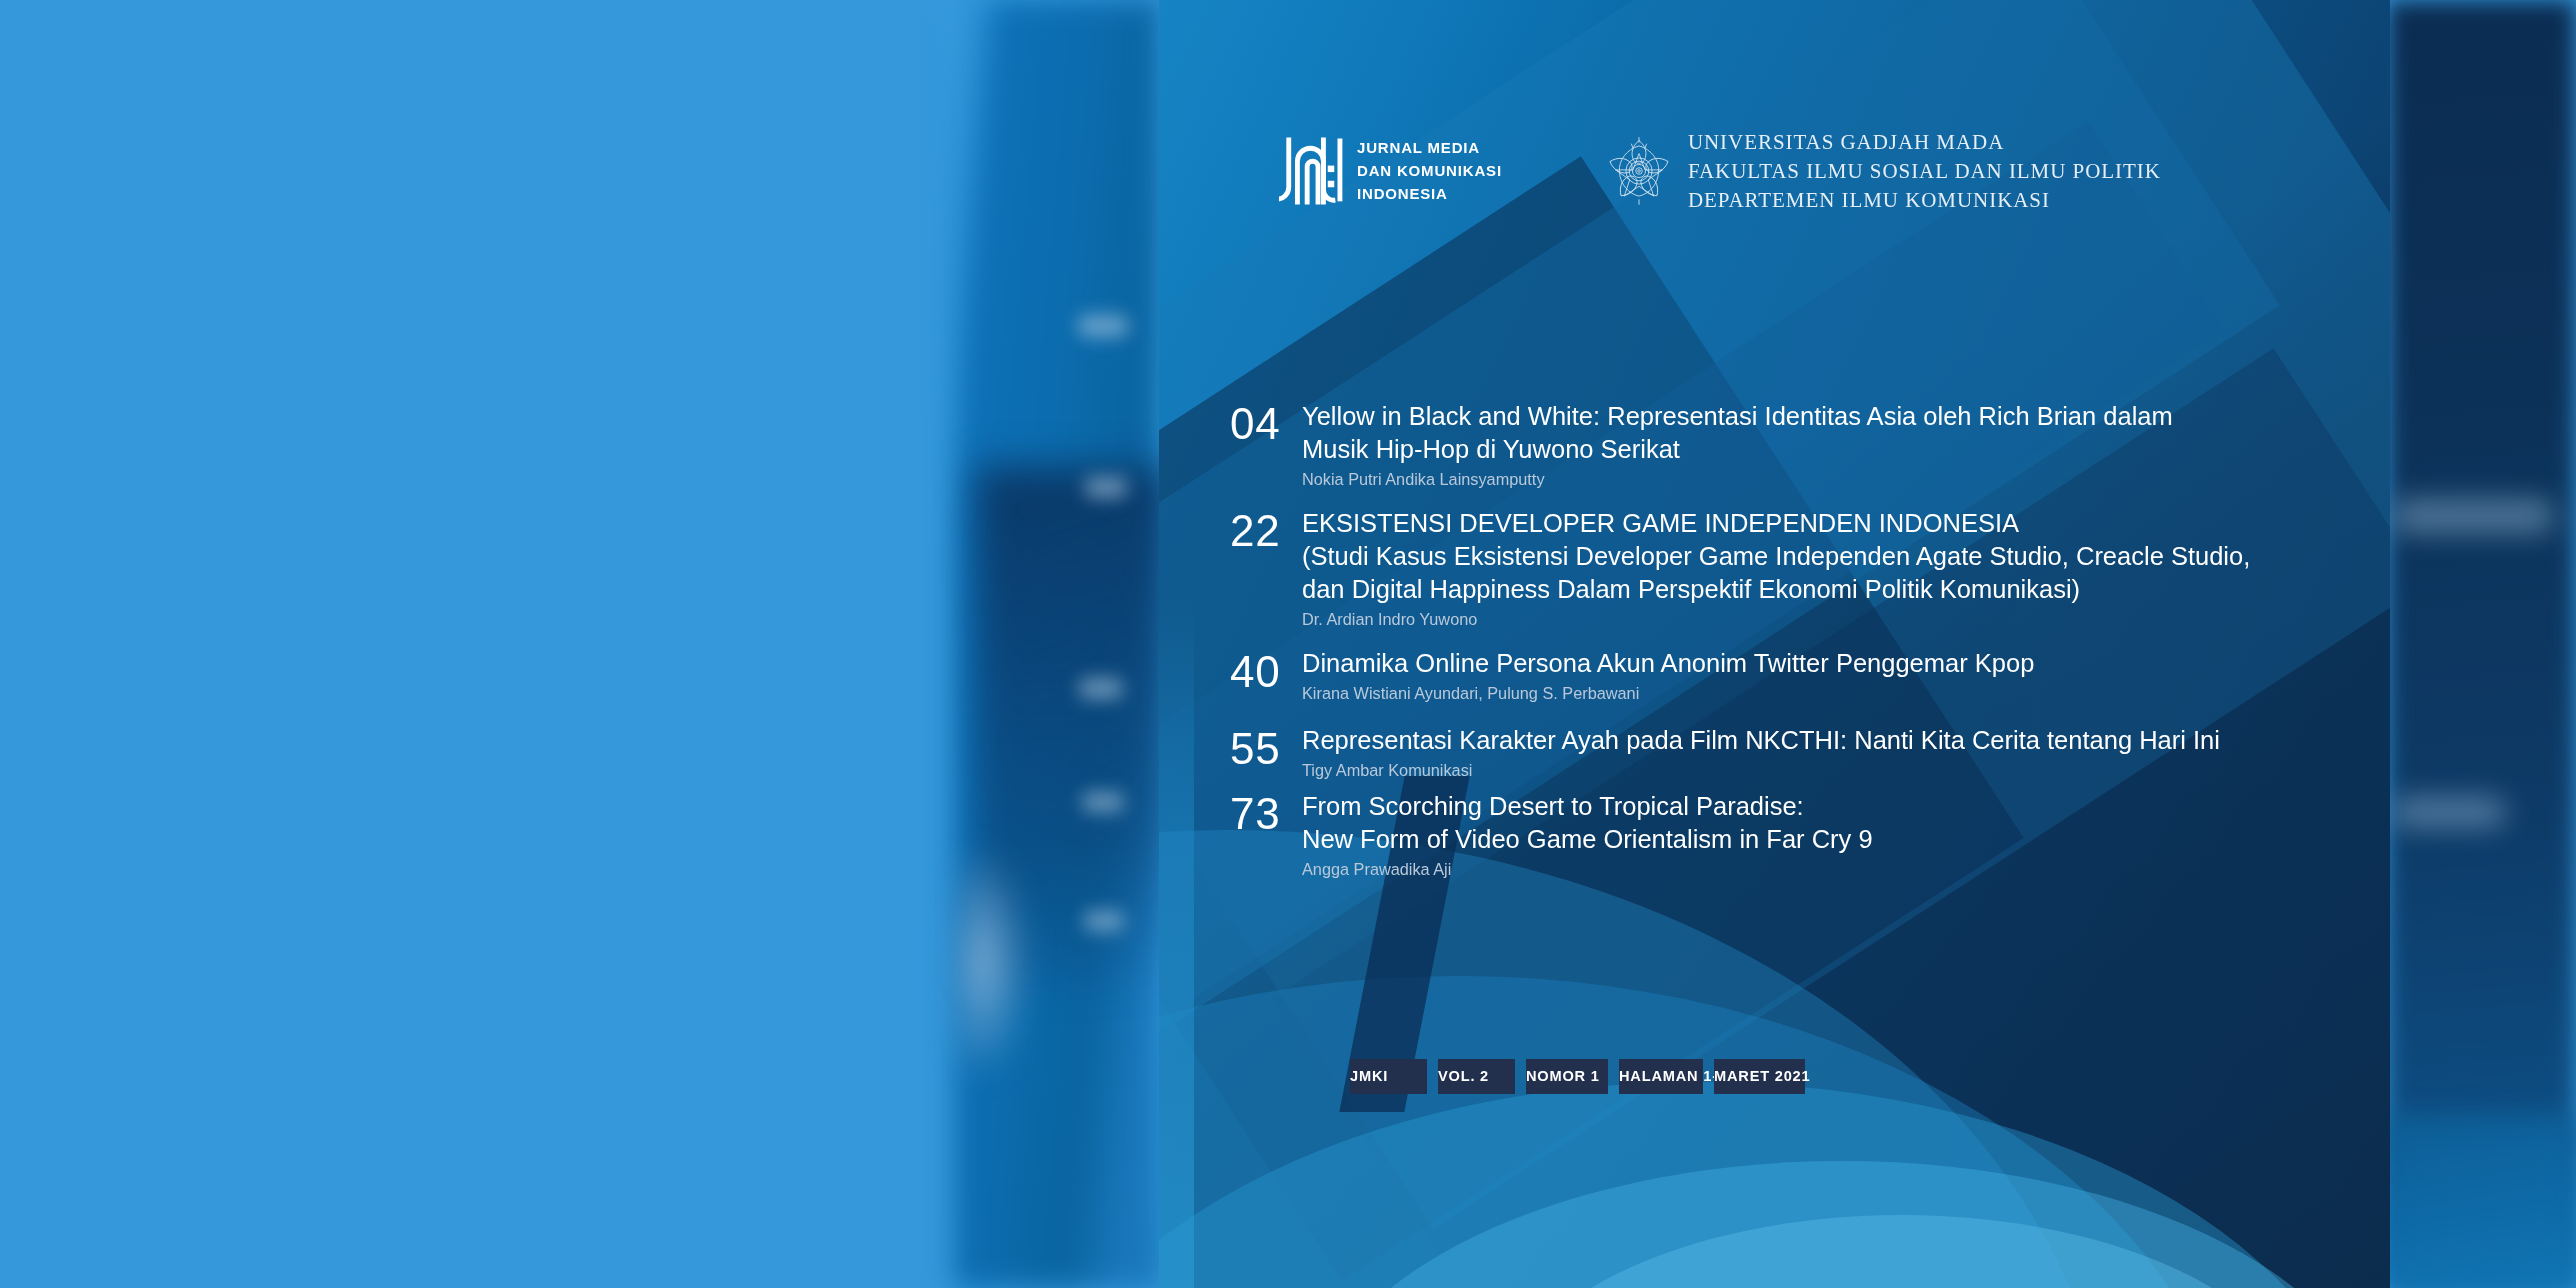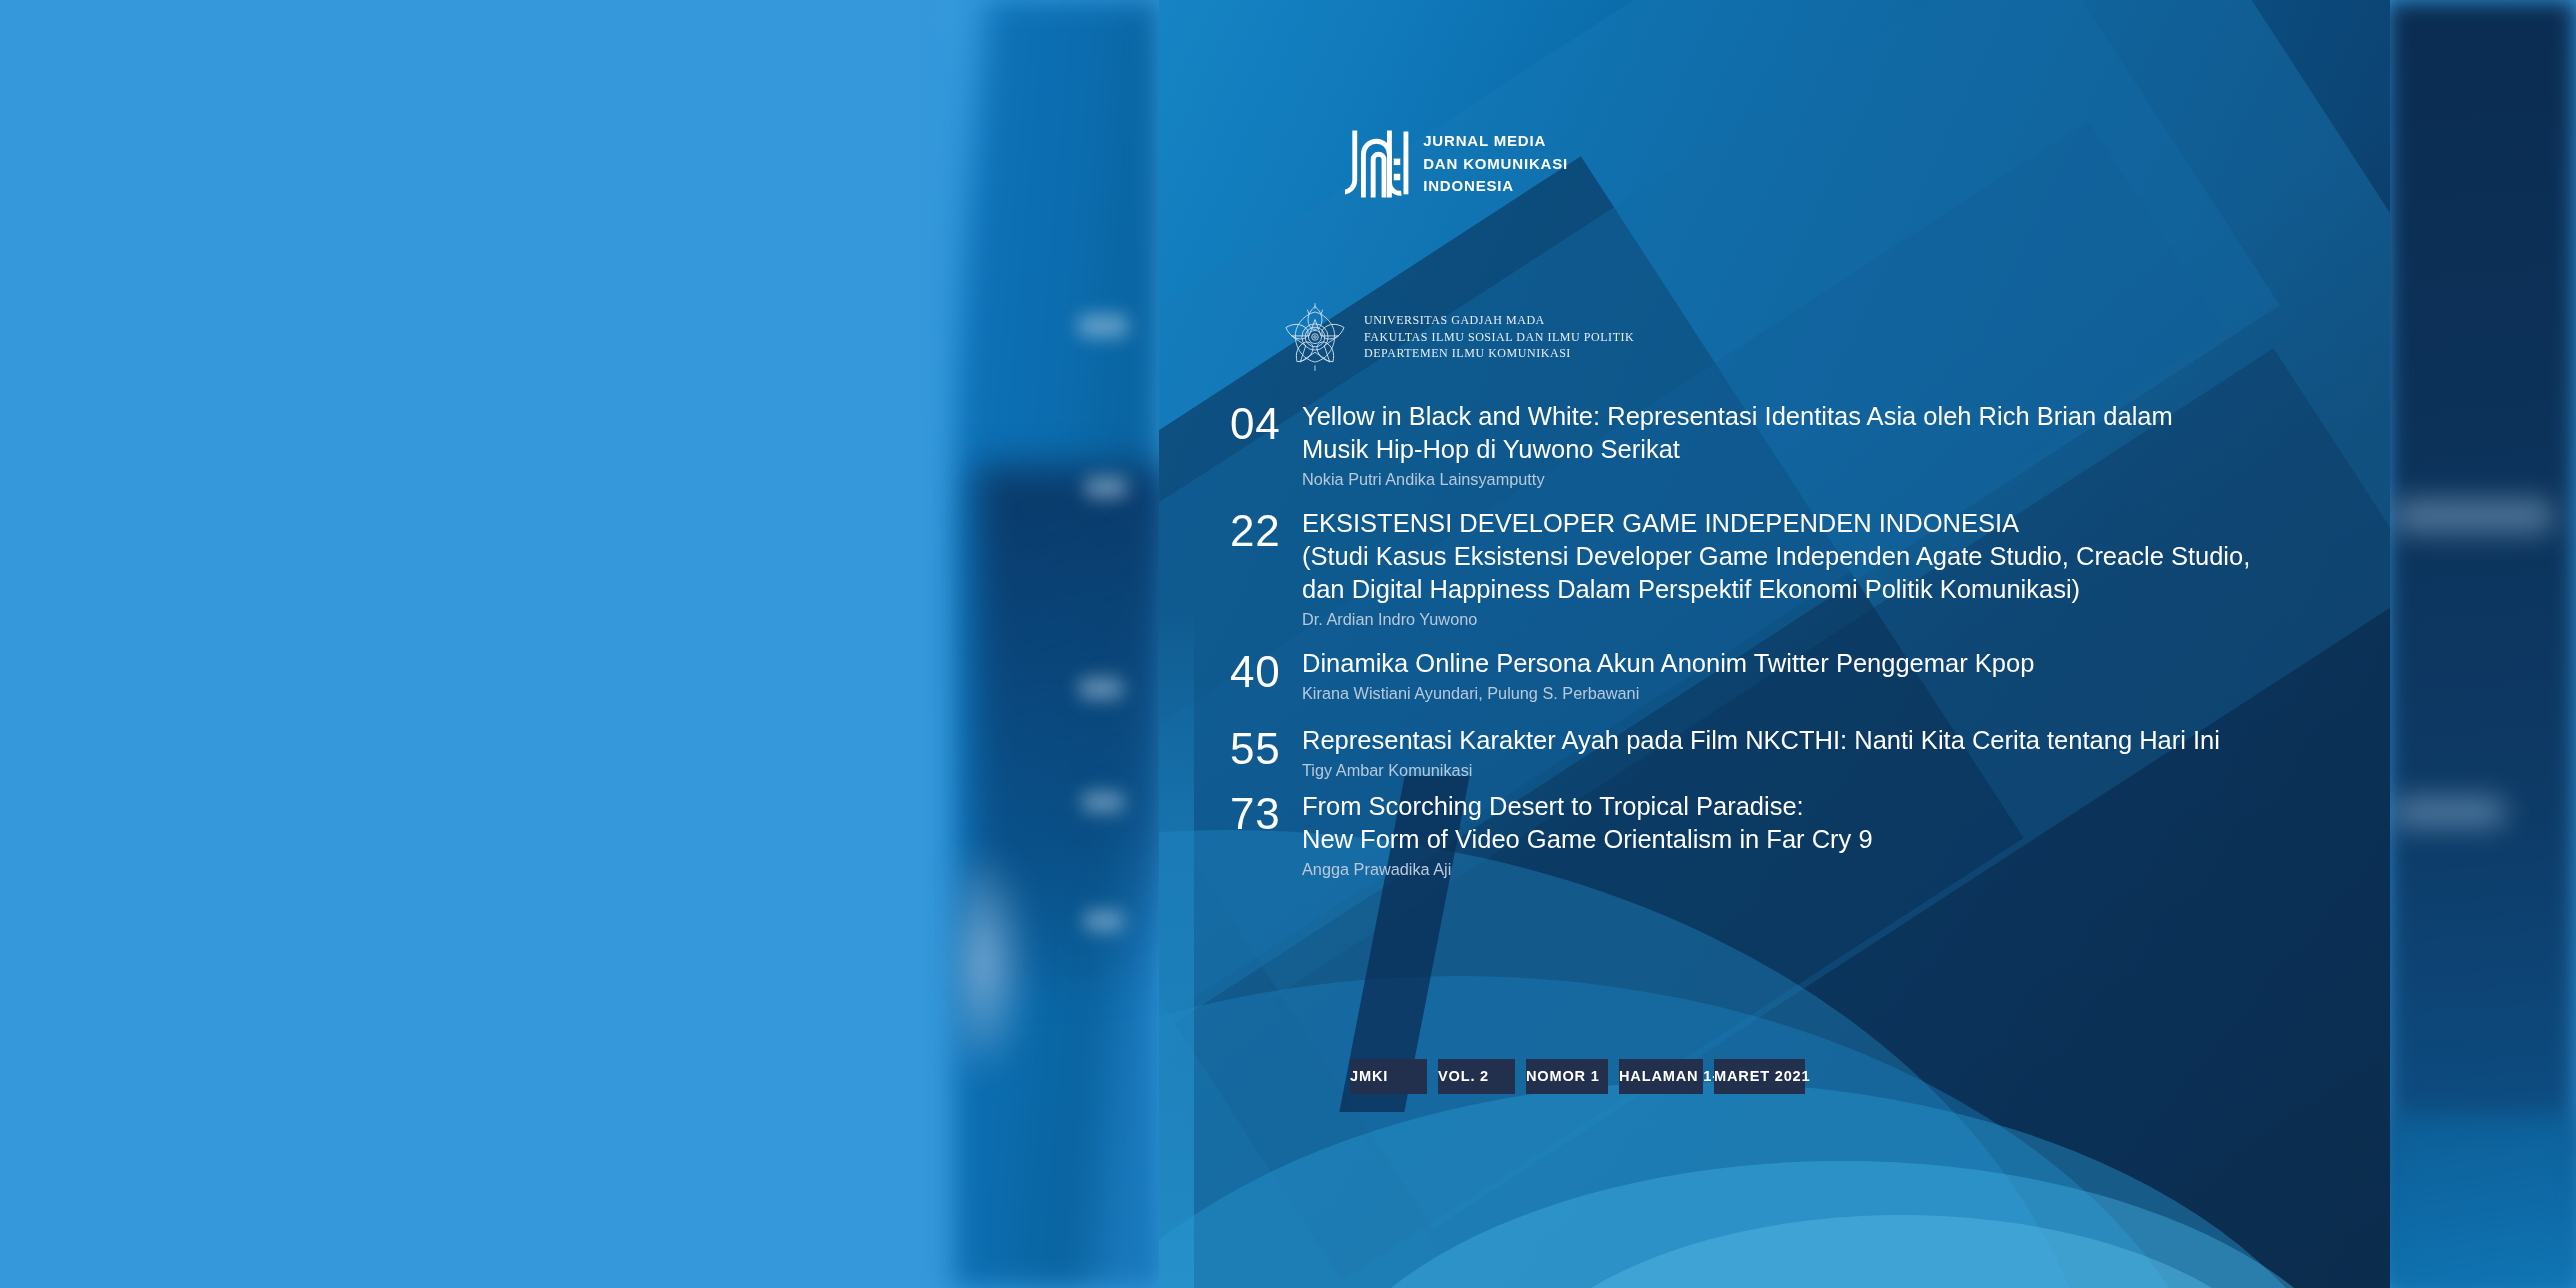--- a/index.html
+++ b/index.html
@@ -183,41 +183,40 @@
     position: absolute;
     inset: 0;
     z-index: 30;
   }
   .header-row {
     position: absolute;
     left: 120px; top: 128px;
     display: flex;
     align-items: center;
     gap: 101px;
-    flex-direction: column;
   }
   .logo-block {
     display: flex;
     align-items: center;
     gap: 13px;
   }
   .jmki-mark { width: 65px; height: 72px; display: block; }
   .jmki-words {
     color: #ffffff;
     font-weight: bold;
     font-size: 15px;
     letter-spacing: 0.055em;
     line-height: 1.52;
     white-space: nowrap;
   }
   .ugm-mark { width: 72px; height: 72px; display: block; }
   .ugm-words {
     color: #e6eef6;
     font-family: "Liberation Serif", serif;
-    font-size: 12px;
+    font-size: 21px;
     letter-spacing: 0.045em;
     line-height: 1.38;
     white-space: nowrap;
   }
 
   
   #toc {
     position: absolute;
     left: 1230px;
     top: 400px;

